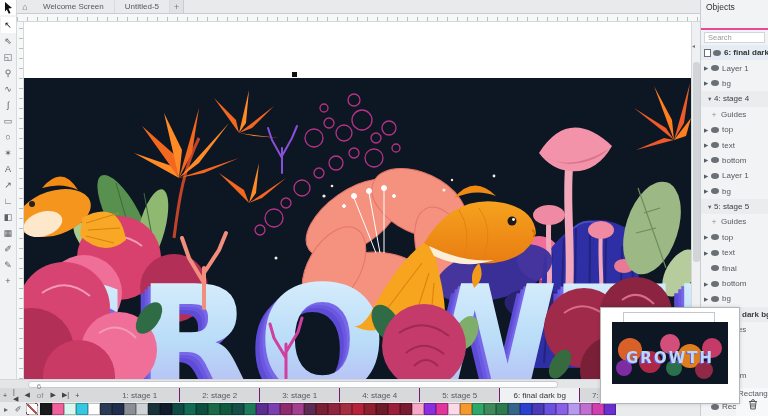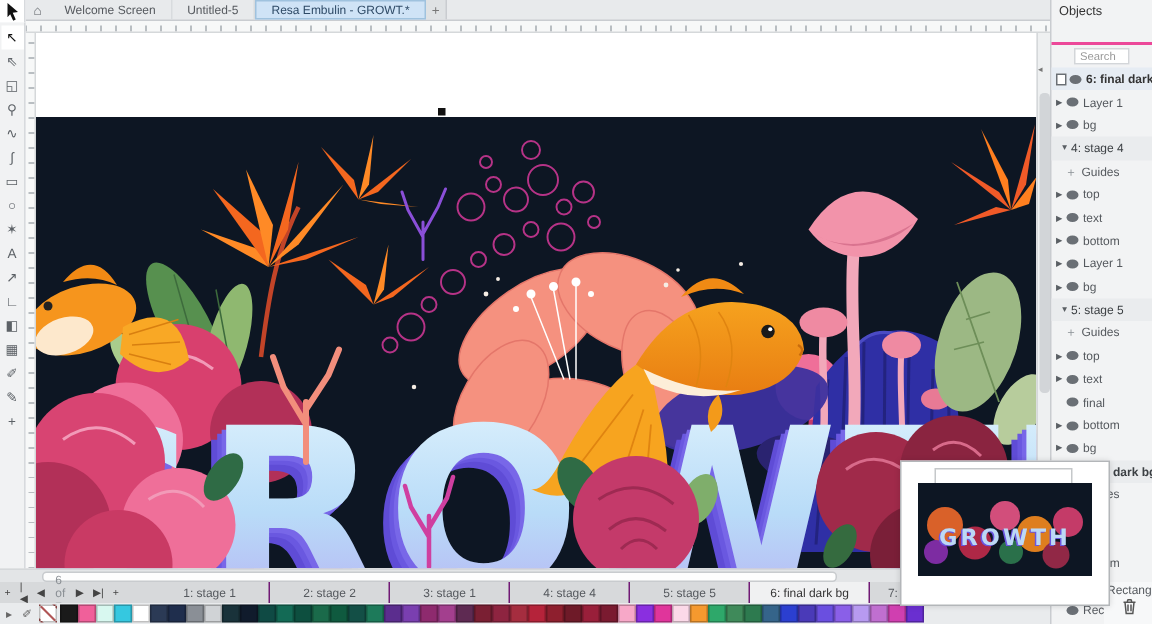--- a/index.html
+++ b/index.html
@@ -46,21 +46,21 @@
 
   
   .palettebar{position:absolute;left:0;top:402px;width:768px;height:14px;background:#e9ebed;display:flex;align-items:center;z-index:4;}
   .pal-icon{width:12px;text-align:center;font-size:8px;color:#666;}
   .swatch{width:12px;height:12px;border:1px solid rgba(0,0,0,.25);margin-right:0px;flex:0 0 12px;}
   .swatch.nocolor{background:linear-gradient(45deg,transparent 44%,#b05555 45%,#b05555 55%,transparent 56%),#fff;margin:0 2px;}
 
   
   .docker{position:absolute;left:700px;top:0;width:68px;height:416px;background:#f2f3f4;border-left:1px solid #c9ccd0;z-index:5;}
   .docker-title{height:30px;line-height:15px;padding-left:5px;font-size:8.5px;color:#333;border-bottom:2px solid #ec4899;}
-  .docker-search{margin:2px 15px;height:11px;background:#fff;border:1px solid #d3d6d9;font-size:7.5px;color:#999;line-height:10px;padding-left:3px;}
+  .docker-search{margin:2px 3px;height:11px;background:#fff;border:1px solid #d3d6d9;font-size:7.5px;color:#999;line-height:10px;padding-left:3px;}
   .obj-row{height:15.4px;display:flex;align-items:center;font-size:8px;color:#55595e;padding-left:3px;white-space:nowrap;overflow:hidden;}
   .obj-row.pinned{background:#e6ecf3;font-weight:bold;color:#333;}
   .obj-row.page{background:#eaecee;color:#3c4044;padding-left:6px;}
   .obj-row.bold{font-weight:bold;}
   .obj-row .tri{font-size:5.5px;color:#5a5f64;width:7px;flex:0 0 7px;}
   .eye{display:inline-block;width:8px;height:6px;background:#6a6f75;border-radius:50%;margin-right:3px;flex:0 0 8px;}
   .doc-ic{display:inline-block;width:7px;height:8px;border:1px solid #6a6f75;background:#fff;margin-right:2px;flex:0 0 7px;}
   .guides-ic{display:inline-block;width:8px;text-align:center;color:#8a8f94;font-size:8px;margin:0 3px 0 6px;flex:0 0 8px;}
   .obj-label{overflow:hidden;text-overflow:clip;}
   .collapse-arrow{position:absolute;left:692px;top:42px;font-size:6px;color:#777;z-index:6;}
@@ -84,21 +84,20 @@
     <svg width="12" height="13">
         <polygon points="3,1 10,7 6.5,7.5 8.5,12 6.8,12.8 4.8,8.5 3,10.5" fill="#111"></polygon>
       </svg>
   </div>
 
   <div class="titlebar">
     <div class="home-btn">⌂</div>
     <div id="doc-tabs" style="display:flex;">
         <div class="doc-tab">Welcome Screen</div>
         <div class="doc-tab">Untitled-5</div>
-        <div class="doc-tab active">Resa Embulin - GROWT.*</div>
       </div>
     <div class="newtab-btn">+</div>
   </div>
 
   <div class="toolbox" id="toolbox">
       <div class="tool selected">↖</div>
       <div class="tool">⇖</div>
       <div class="tool">◱</div>
       <div class="tool">⚲</div>
       <div class="tool">∿</div>

